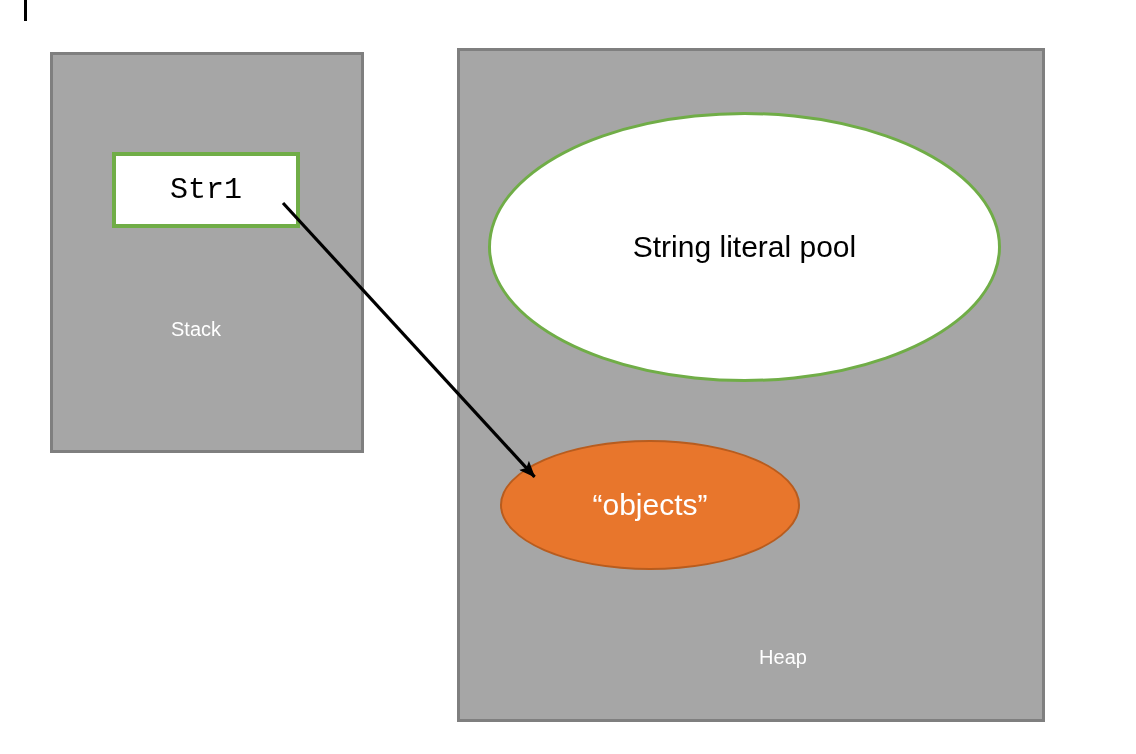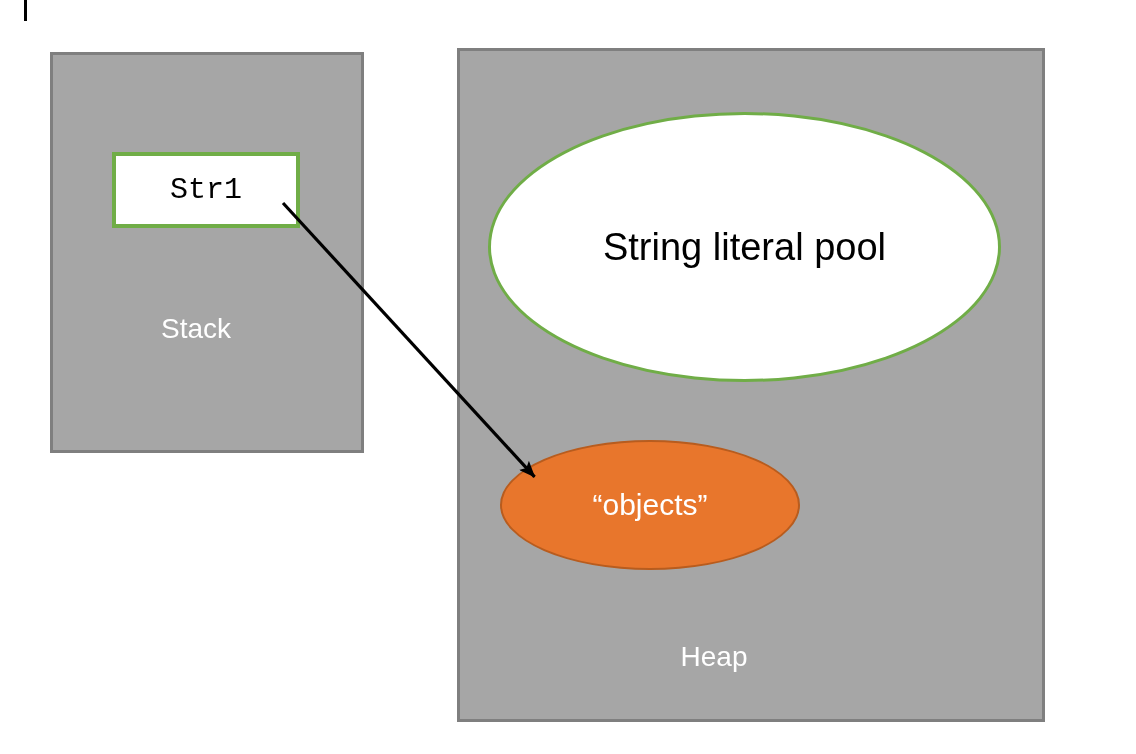--- a/index.html
+++ b/index.html
@@ -45,27 +45,27 @@
     left: 457px;
     top: 48px;
     width: 588px;
     height: 674px;
   }
 
   
   .region-label {
     position: absolute;
     color: #FFFFFF;
-    font-size: 28px;
+    font-size: 20px;
     line-height: 1;
     white-space: nowrap;
     transform: translate(-50%, -50%);
   }
   #stack-label { left: 196px; top: 329px; }
-  #heap-label  { left: 714px; top: 657px; }
+  #heap-label  { left: 783px; top: 657px; }
 
   
   #var-box {
     position: absolute;
     left: 112px;
     top: 152px;
     width: 188px;
     height: 76px;
     background: #FFFFFF;
     border: 4px solid #70AD47;
@@ -94,21 +94,21 @@
   #pool-ellipse {
     left: 488px;
     top: 112px;
     width: 513px;
     height: 270px;
     background: #FFFFFF;
     border: 3px solid #70AD47;
   }
   #pool-label {
     color: #000000;
-    font-size: 38px;
+    font-size: 30px;
     line-height: 1;
     white-space: nowrap;
     text-align: right;
   }
   #objects-ellipse {
     left: 500px;
     top: 440px;
     width: 300px;
     height: 130px;
     background: #E8762C;

